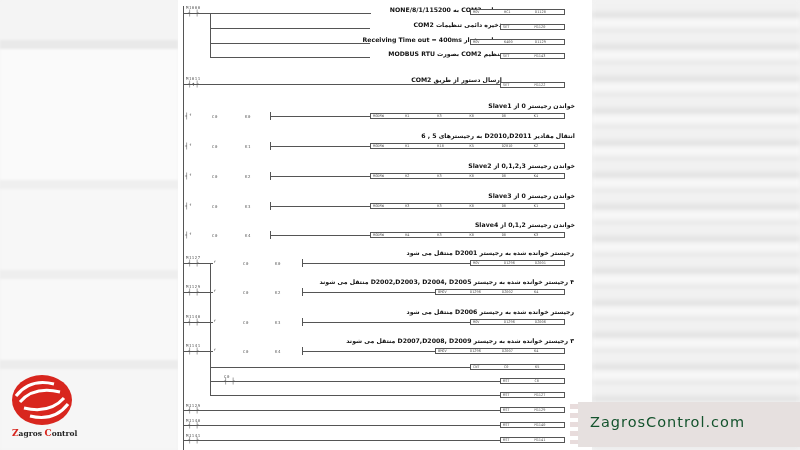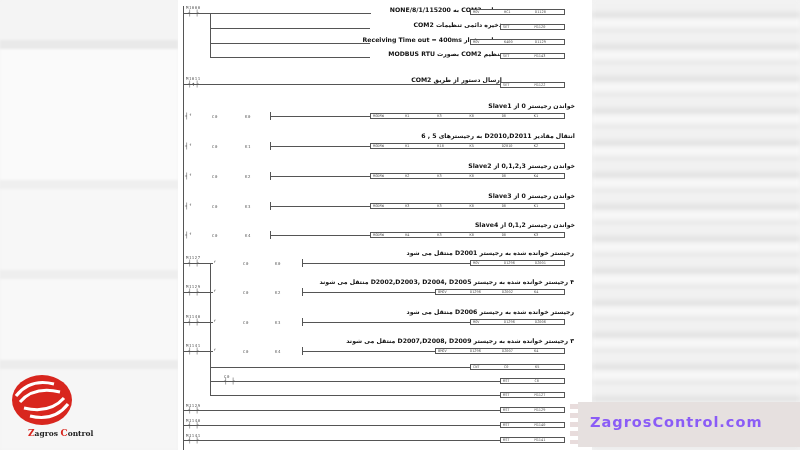--- a/index.html
+++ b/index.html
@@ -13,24 +13,24 @@
     .rail { position:absolute; left:183px; top:6px; width:1px; height:444px; background:#555; }
     .line { position:absolute; height:1px; background:#555; }
     .vline { position:absolute; width:1px; background:#555; }
     .lbl { position:absolute; font-size:4px; color:#555; letter-spacing:0.5px; white-space:nowrap; font-family:"DejaVu Sans Mono", monospace; }
     .contact { position:absolute; font-size:6px; color:#444; line-height:6px; font-family:"DejaVu Sans Mono", monospace; }
     .box { position:absolute; height:6px; border:1px solid #555; background:#fff; display:flex; align-items:center; font-size:3.6px; color:#555; font-family:"DejaVu Sans Mono", monospace; box-sizing:border-box; }
     .box span { flex:1; padding-left:2px; white-space:nowrap; }
     .cmt { position:absolute; font-size:6.2px; font-weight:bold; color:#111; white-space:nowrap; direction:rtl; text-align:right; }
     .pulse { position:absolute; font-size:6px; color:#444; font-family:"DejaVu Sans Mono", monospace; }
     .logo { position:absolute; left:10px; top:374px; width:64px; height:52px; }
-    .logo-text { position:absolute; left:28px; top:428px; font-family:"DejaVu Serif", serif; font-size:7.5px; font-weight:bold; color:#222; }
+    .logo-text { position:absolute; left:12px; top:428px; font-family:"DejaVu Serif", serif; font-size:7.5px; font-weight:bold; color:#222; }
     .logo-text .cap { color:#d8261e; font-size:9px; }
     .banner { position:absolute; left:578px; top:402px; width:222px; height:45px; background:#e6e0df; }
-    .banner-text { position:absolute; left:590px; top:414px; font-family:"DejaVu Sans", sans-serif; font-weight:bold; font-size:14.5px; letter-spacing:1px; color:#8b5cf6; }
+    .banner-text { position:absolute; left:590px; top:414px; font-family:"DejaVu Sans", sans-serif; font-weight:normal; font-size:14.5px; letter-spacing:1px; color:#14532d; }
     .stripes { position:absolute; left:570px; top:404px; width:18px; height:40px; background:repeating-linear-gradient(180deg,#e8dcdc 0 5px, transparent 5px 9px); }
   </style>
 </head>
 <body>
 
 <div class="bg-left"></div>
 <div class="bg-right"></div>
 
 <div class="sheet"></div>
 <div class="rail"></div>

